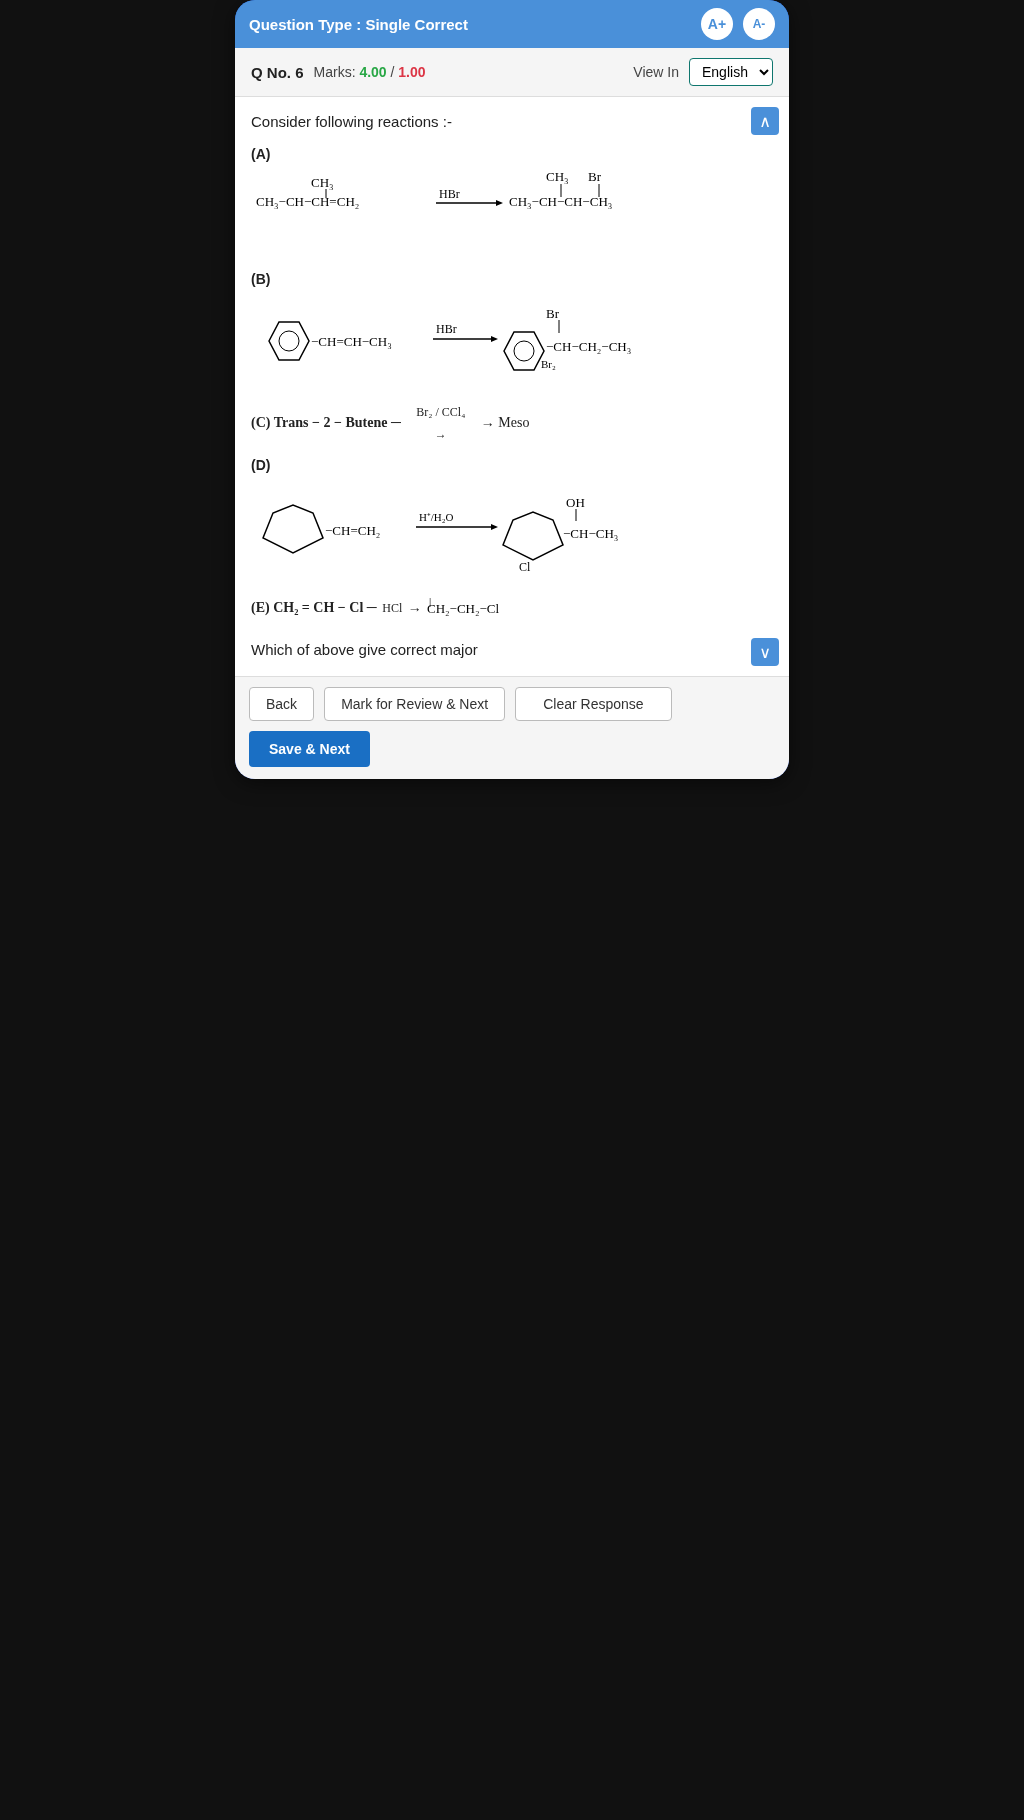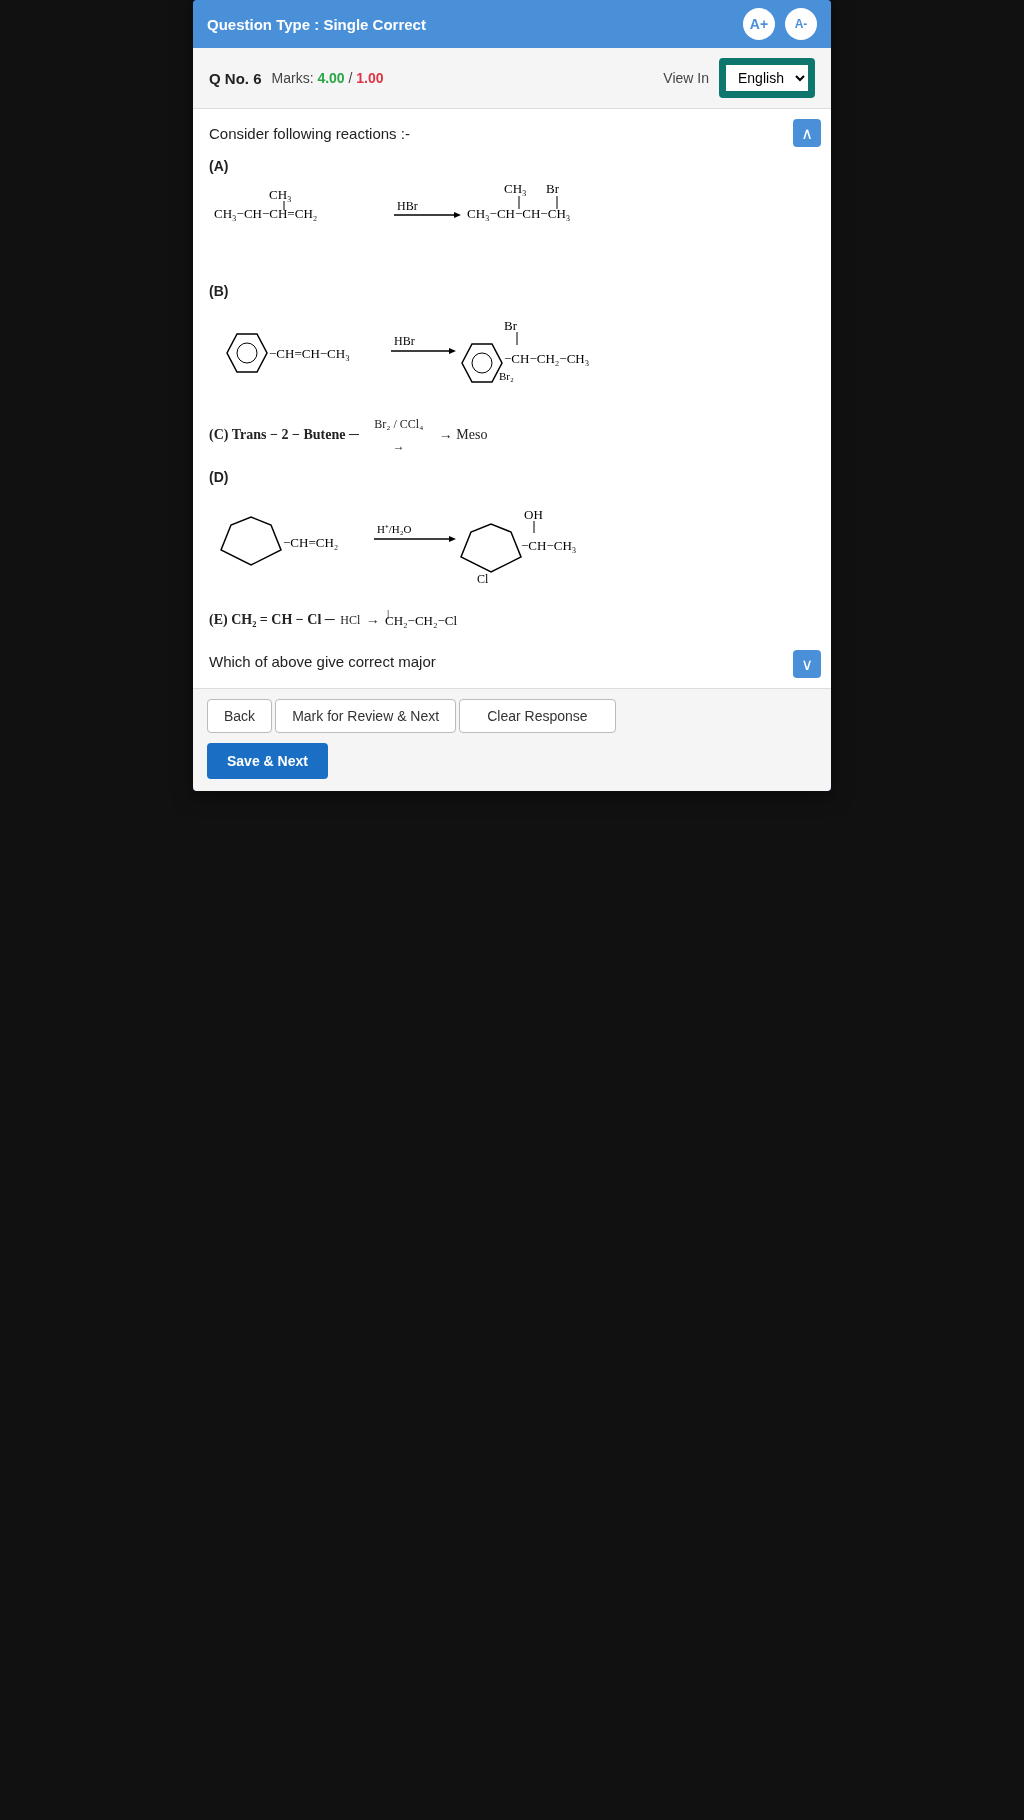--- a/index.html
+++ b/index.html
@@ -7,24 +7,24 @@
       width: 1024px;
       height: 1820px;
       background: #1a1a1a;
       font-family: Arial, sans-serif;
       display: flex;
       justify-content: center;
       align-items: flex-start;
       overflow: hidden;
     }
     .phone-card {
-      width: 638px;
+      width: 554px;
       margin-top: 0px;
       background: #1d4ed8;
-      border-radius: 4px;
+      border-radius: 20px;
       overflow: hidden;
       box-shadow: 0 4px 20px rgba(0,0,0,0.5);
     }
     .question-type-bar {
       background: #4a90d9;
       display: flex;
       align-items: center;
       padding: 8px 14px;
       gap: 10px;
     }
@@ -66,21 +66,21 @@
       color: #444;
     }
     .marks-green { color: #28a745; font-weight: bold; }
     .marks-red { color: #dc3545; font-weight: bold; }
     .view-in-label {
       font-size: 14px;
       color: #444;
       margin-left: auto;
     }
     .lang-select {
-      border: 7px solid #0f766e;
+      border: 1px solid #0f766e;
       border-radius: 4px;
       padding: 4px 8px;
       font-size: 14px;
       background: #fff;
       cursor: pointer;
     }
 
     .question-body {
       padding: 14px 16px;
       font-size: 14px;
@@ -139,21 +139,21 @@
       font-size: 16px;
       cursor: pointer;
       display:flex;align-items:center;justify-content:center;
     }
 
     .action-bar {
       background: #f5f5f5;
       border-top: 1px solid #ddd;
       padding: 10px 14px;
       display: flex;
-      gap: 3px;
+      gap: 10px;
       flex-wrap: wrap;
       align-items: center;
     }
     .btn-back {
       background: #fff;
       border: 1px solid #bbb;
       border-radius: 4px;
       padding: 8px 16px;
       font-size: 14px;
       cursor: pointer;

